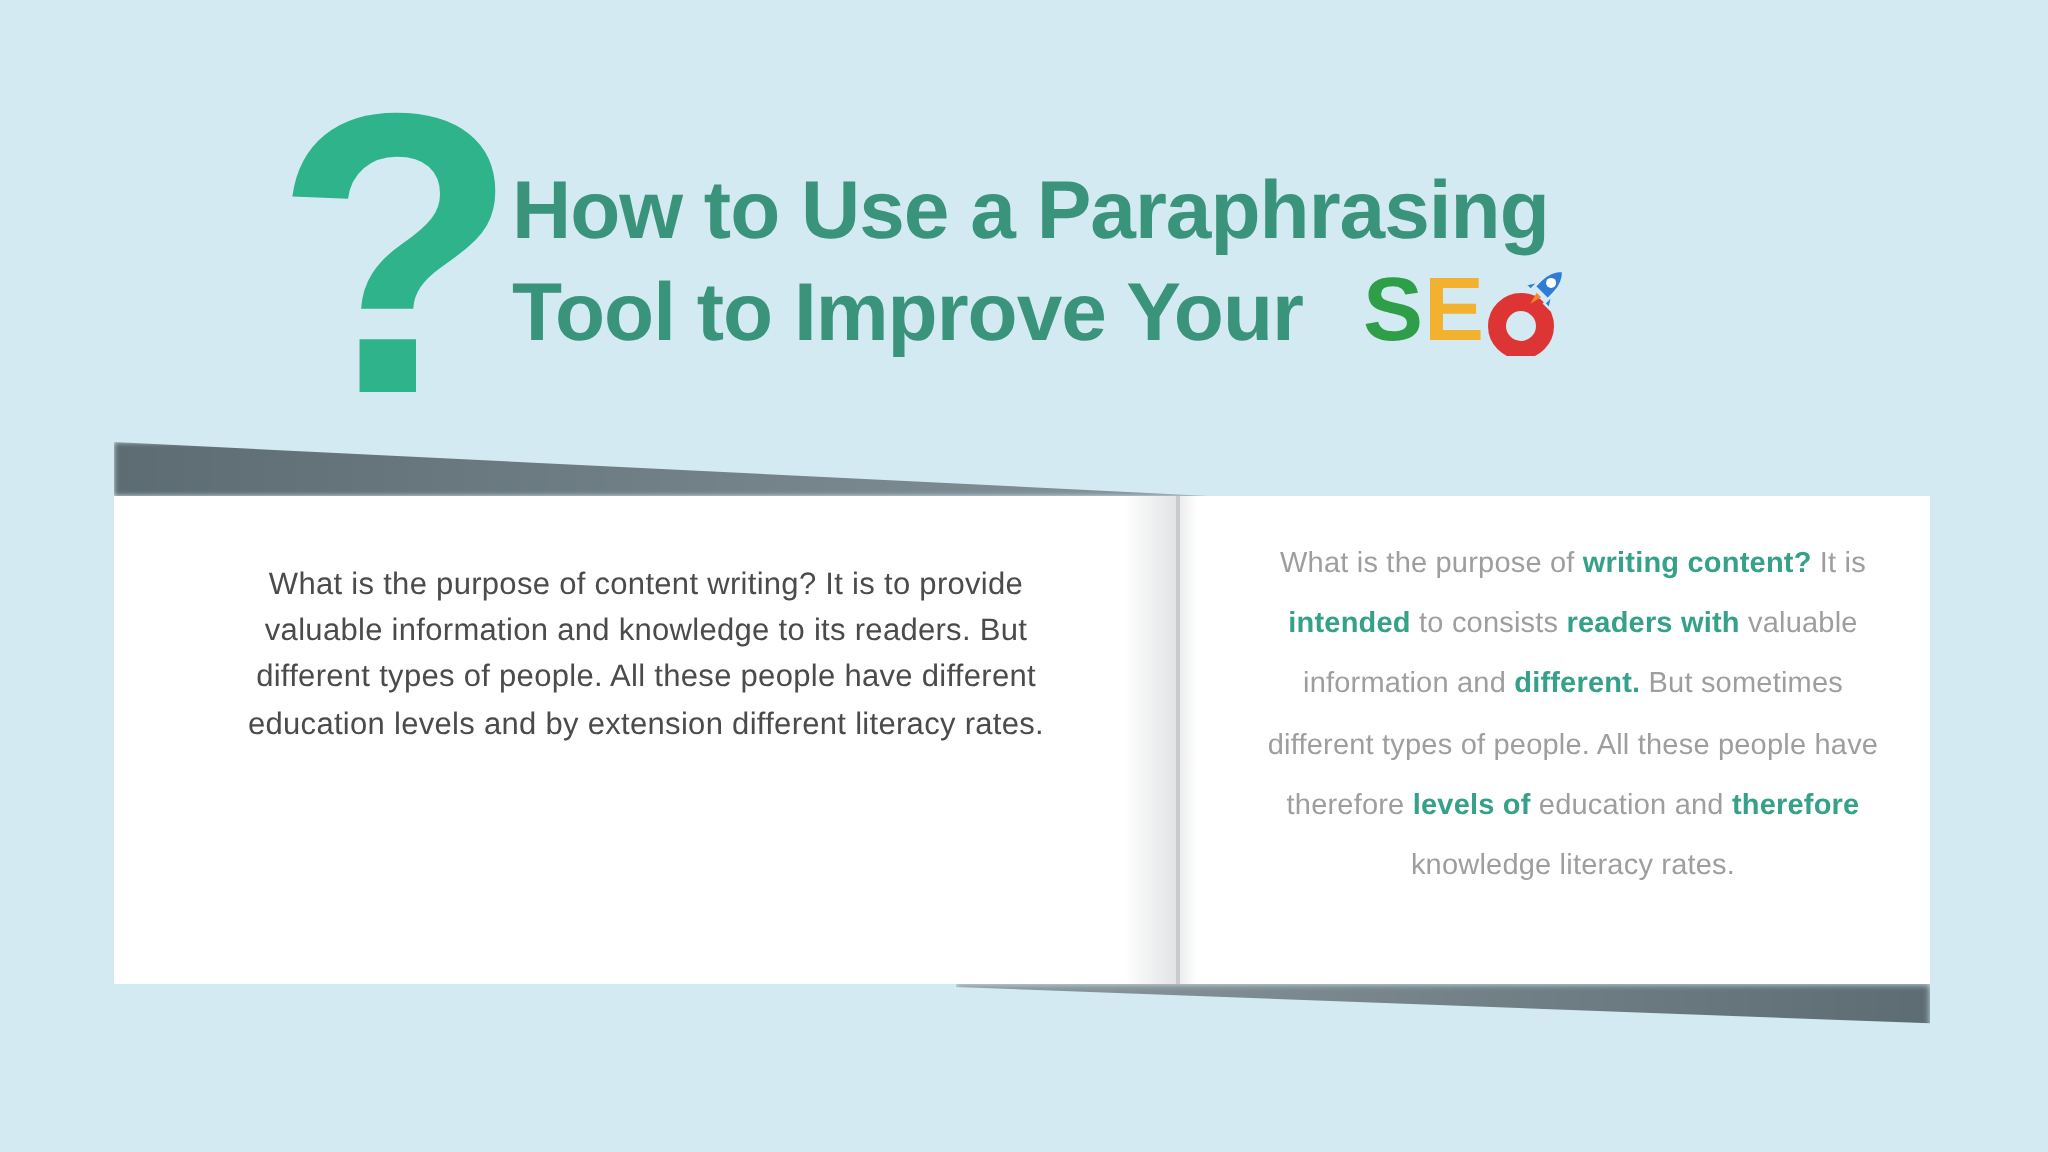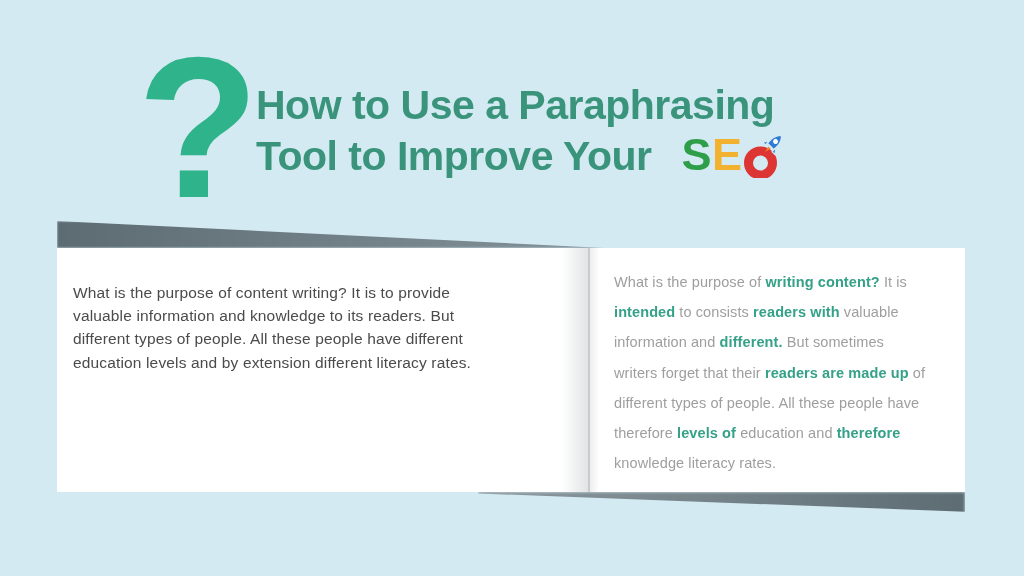--- a/index.html
+++ b/index.html
@@ -40,20 +40,21 @@
     letter-spacing:0.5px;margin-left:30px;vertical-align:baseline;
   }
   .seo .s{color:var(--seo-s);}
   .seo .e{color:var(--seo-e);}
   .seo-o-wrap{display:inline-block;width:44px;height:48px;vertical-align:-8px;margin-left:1px;}
 
   
   .panel{
     position:absolute;left:57px;top:248px;width:908px;height:244px;
     background:#ffffff;
+    text-align:center;
   }
   .shadow-top{
     position:absolute;left:57px;top:221px;width:547px;height:27px;
     background:linear-gradient(to right,#5d6c73,#84929a);
     clip-path:polygon(0 0,100% 100%,0 100%);
     filter:blur(1.2px);
   }
   .shadow-bottom{
     position:absolute;left:478px;top:492px;width:487px;height:24px;
     background:linear-gradient(to right,#8b989e,#5d6c73);
@@ -123,20 +124,19 @@
         <div class="line">What is the purpose of content writing? It is to provide</div>
         <div class="line">valuable information and knowledge to its readers. But</div>
         <div class="line">different types of people. All these people have different</div>
         <div class="line">education levels and by extension different literacy rates.</div>
       </div>
 
     <div class="para-text" id="paraphrased-lines">
         <div class="line"><span>What is the purpose of </span><span class="hl">writing content?</span><span> It is</span></div>
         <div class="line"><span class="hl">intended</span><span> to consists </span><span class="hl">readers with</span><span> valuable</span></div>
         <div class="line"><span>information and </span><span class="hl">different.</span><span> But sometimes</span></div>
-        <div class="line"><span>writers forget that their </span><span class="hl">readers are made up</span><span> of</span></div>
         <div class="line"><span>different types of people. All these people have</span></div>
         <div class="line"><span>therefore </span><span class="hl">levels of</span><span> education and </span><span class="hl">therefore</span></div>
         <div class="line"><span>knowledge literacy rates.</span></div>
       </div>
   </div>
 
 </div>
 
 </body></html>

